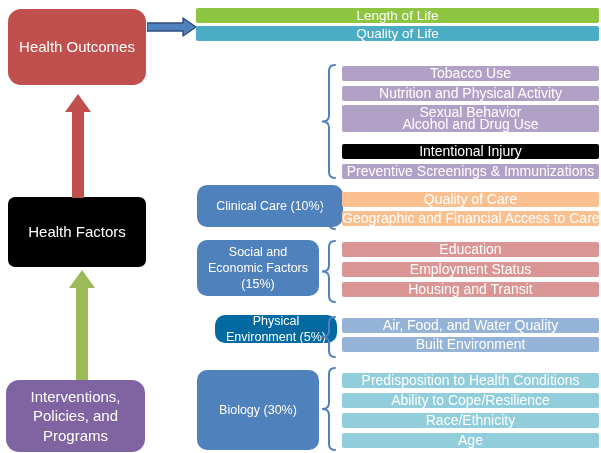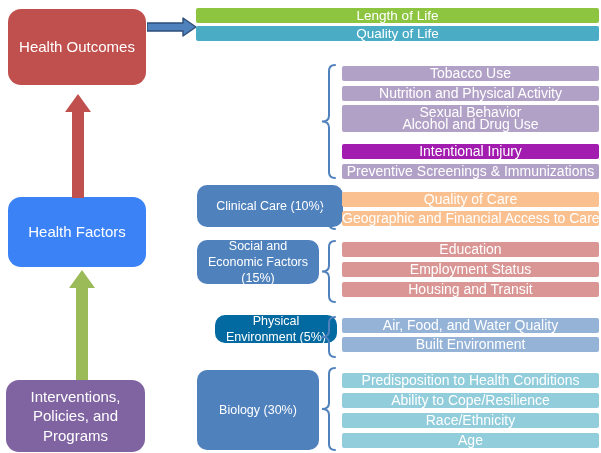--- a/index.html
+++ b/index.html
@@ -28,21 +28,21 @@
 </style>
 </head>
 <body>
 
 <div class="stage">
 
   <div class="rbox leftbox" style="left: 8px; top: 9px; width: 138px; height: 76px; background-color: rgb(192, 80, 77);">
     <span>Health Outcomes</span>
   </div>
 
-  <div class="rbox leftbox" style="left: 8px; top: 197px; width: 138px; height: 70px; background-color: #3b82f6;">
+  <div class="rbox leftbox" style="left: 8px; top: 197px; width: 138px; height: 70px; background-color: #000000; border-radius: 7px;">
     <span>Health Factors</span>
   </div>
 
   <div class="rbox leftbox" style="left: 6px; top: 380px; width: 139px; height: 72px; background-color: rgb(128, 100, 162);">
     <span>Interventions,
 Policies, and
 Programs</span>
   </div>
 
   <svg style="left:64px; top:94px;" width="28" height="104" viewBox="0 0 28 104">
@@ -60,33 +60,33 @@
   <div class="hbar" style="top: 8px; background-color: rgb(142, 197, 64);">Length of Life</div>
   <div class="hbar" style="top: 26px; background-color: rgb(75, 172, 198);">Quality of Life</div>
 
   <svg class="brace" style="left:320px; top:64px;" width="16" height="115" viewBox="0 0 16 115">
     <path d="M15,1 Q9,1 9,7 L9,51.5 Q9,57.5 2,57.5 Q9,57.5 9,63.5 L9,108 Q9,114 15,114" style="stroke: rgb(79, 129, 189);"></path>
   </svg>
   <div class="fbar" style="top: 66px; background-color: rgb(178, 161, 199);">Tobacco Use</div>
   <div class="fbar" style="top: 86px; background-color: rgb(178, 161, 199);">Nutrition and Physical Activity</div>
   <div class="fbar" style="top: 105px; background-color: rgb(178, 161, 199);">Sexual Behavior</div>
   <div class="fbar" style="top: 117px; background-color: rgb(178, 161, 199);">Alcohol and Drug Use</div>
-  <div class="fbar" style="top: 144px; background-color: #a21caf;">Intentional Injury</div>
+  <div class="fbar" style="top: 144px; background-color: #000000;">Intentional Injury</div>
   <div class="fbar" style="top: 164px; background-color: rgb(178, 161, 199);">Preventive Screenings &amp; Immunizations</div>
 
   <div class="rbox gbox" style="left: 197px; top: 185px; width: 146px; height: 42px; background-color: rgb(79, 129, 189);">
     <span>Clinical Care (10%)</span>
   </div>
   <svg class="brace" style="left:320px; top:187px;" width="16" height="43" viewBox="0 0 16 43">
     <path d="M15,1 Q9,1 9,7 L9,15.5 Q9,21.5 2,21.5 Q9,21.5 9,27.5 L9,36 Q9,42 15,42" style="stroke: rgb(79, 129, 189);"></path>
   </svg>
   <div class="fbar" style="top: 192px; background-color: rgb(250, 192, 144);">Quality of Care</div>
   <div class="fbar" style="top: 211px; background-color: rgb(250, 192, 144);">Geographic and Financial Access to Care</div>
 
-  <div class="rbox gbox" style="left: 197px; top: 240px; width: 122px; height: 44px; background-color: rgb(79, 129, 189);">
+  <div class="rbox gbox" style="left: 197px; top: 240px; width: 122px; height: 56px; background-color: rgb(79, 129, 189);">
     <span>Social and
 Economic Factors
 (15%)</span>
   </div>
   <svg class="brace" style="left:320px; top:240px;" width="16" height="63" viewBox="0 0 16 63">
     <path d="M15,1 Q9,1 9,7 L9,25.5 Q9,31.5 2,31.5 Q9,31.5 9,37.5 L9,56 Q9,62 15,62" style="stroke: rgb(79, 129, 189);"></path>
   </svg>
   <div class="fbar" style="top: 242px; background-color: rgb(217, 150, 148);">Education</div>
   <div class="fbar" style="top: 262px; background-color: rgb(217, 150, 148);">Employment Status</div>
   <div class="fbar" style="top: 282px; background-color: rgb(217, 150, 148);">Housing and Transit</div>

